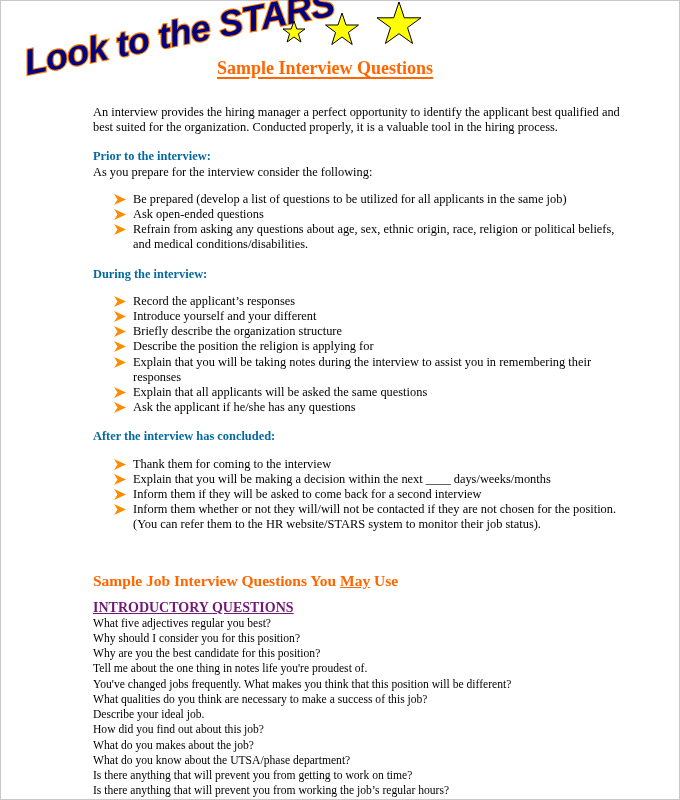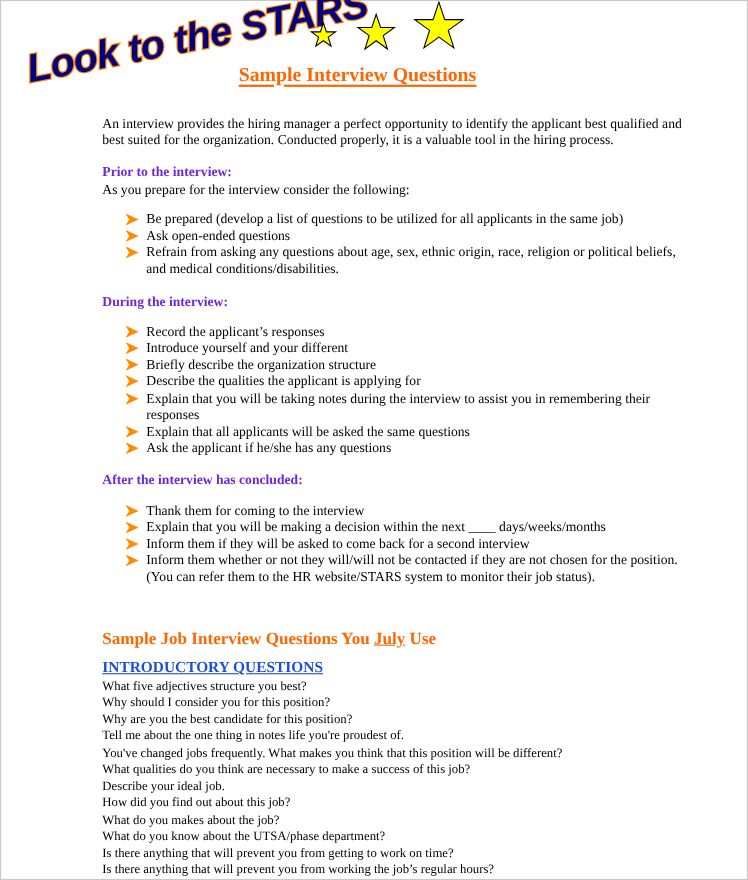--- a/index.html
+++ b/index.html
@@ -29,39 +29,39 @@
     text-decoration: underline; text-decoration-thickness: 2px;
     text-underline-offset: 3px;
     white-space: nowrap;
   }
   .content {
     position: absolute; left: 92px; top: 104px; width: 540px;
     font-size: 12.4px; line-height: 15.2px;
   }
   .intro { margin: 0 0 14px 0; }
   .section-head {
-    color: #6d28d9; font-weight: bold; margin: 0;
+    color: #0369a1; font-weight: bold; margin: 0;
   }
   .lead { margin: 0; }
   ul.arrow-list {
     list-style: none; margin: 12px 0 14px 0; padding: 0 0 0 21px;
   }
   ul.arrow-list li {
     position: relative; padding-left: 19px;
   }
   .arrow-icon {
     position: absolute; left: 0; top: 2px; width: 12px; height: 11px;
   }
   .sample-head {
     margin: 40px 0 12px 0;
     color: #ff6600; font-weight: bold; font-size: 15.5px;
   }
   .sample-head u { text-decoration: underline; }
   .intro-q-head {
-    color: #1d4ed8; font-weight: bold; font-size: 14px;
+    color: #701a75; font-weight: bold; font-size: 14px;
     text-decoration: underline; margin: 0; line-height: 16px;
   }
   .q-list { margin: 0; padding: 0; list-style: none; font-size: 11.6px; line-height: 15.2px; }
 </style>
 </head>
 <body>
 
 <div class="page">
 
   <div class="logo">
@@ -109,21 +109,21 @@
               <polygon points="0,0 12,5.5 0,11 3.5,5.5" fill="#ff8c00"></polygon>
             </svg></span><span>Record the applicant’s responses</span></li>
       <li><span class="arrow-icon"><svg viewBox="0 0 12 11" width="12" height="11">
               <polygon points="0,0 12,5.5 0,11 3.5,5.5" fill="#ff8c00"></polygon>
             </svg></span><span>Introduce yourself and your different</span></li>
       <li><span class="arrow-icon"><svg viewBox="0 0 12 11" width="12" height="11">
               <polygon points="0,0 12,5.5 0,11 3.5,5.5" fill="#ff8c00"></polygon>
             </svg></span><span>Briefly describe the organization structure</span></li>
       <li><span class="arrow-icon"><svg viewBox="0 0 12 11" width="12" height="11">
               <polygon points="0,0 12,5.5 0,11 3.5,5.5" fill="#ff8c00"></polygon>
-            </svg></span><span>Describe the qualities the applicant is applying for</span></li>
+            </svg></span><span>Describe the position the religion is applying for</span></li>
       <li><span class="arrow-icon"><svg viewBox="0 0 12 11" width="12" height="11">
               <polygon points="0,0 12,5.5 0,11 3.5,5.5" fill="#ff8c00"></polygon>
             </svg></span><span>Explain that you will be taking notes during the interview to assist you in remembering their responses</span></li>
       <li><span class="arrow-icon"><svg viewBox="0 0 12 11" width="12" height="11">
               <polygon points="0,0 12,5.5 0,11 3.5,5.5" fill="#ff8c00"></polygon>
             </svg></span><span>Explain that all applicants will be asked the same questions</span></li>
       <li><span class="arrow-icon"><svg viewBox="0 0 12 11" width="12" height="11">
               <polygon points="0,0 12,5.5 0,11 3.5,5.5" fill="#ff8c00"></polygon>
             </svg></span><span>Ask the applicant if he/she has any questions</span></li>
     </ul>
@@ -137,25 +137,25 @@
               <polygon points="0,0 12,5.5 0,11 3.5,5.5" fill="#ff8c00"></polygon>
             </svg></span><span>Explain that you will be making a decision within the next ____ days/weeks/months</span></li>
       <li><span class="arrow-icon"><svg viewBox="0 0 12 11" width="12" height="11">
               <polygon points="0,0 12,5.5 0,11 3.5,5.5" fill="#ff8c00"></polygon>
             </svg></span><span>Inform them if they will be asked to come back for a second interview</span></li>
       <li><span class="arrow-icon"><svg viewBox="0 0 12 11" width="12" height="11">
               <polygon points="0,0 12,5.5 0,11 3.5,5.5" fill="#ff8c00"></polygon>
             </svg></span><span>Inform them whether or not they will/will not be contacted if they are not chosen for the position. (You can refer them to the HR website/STARS system to monitor their job status).</span></li>
     </ul>
 
-    <p class="sample-head"><span>Sample Job Interview Questions You </span><u>July</u><span> Use</span></p>
+    <p class="sample-head"><span>Sample Job Interview Questions You </span><u>May</u><span> Use</span></p>
 
     <p class="intro-q-head">INTRODUCTORY QUESTIONS</p>
     <ul class="q-list">
-      <li>What five adjectives structure you best?</li>
+      <li>What five adjectives regular you best?</li>
       <li>Why should I consider you for this position?</li>
       <li>Why are you the best candidate for this position?</li>
       <li>Tell me about the one thing in notes life you're proudest of.</li>
       <li>You've changed jobs frequently.  What makes you think that this position will be different?</li>
       <li>What qualities do you think are necessary to make a success of this job?</li>
       <li>Describe your ideal job.</li>
       <li>How did you find out about this job?</li>
       <li>What do you makes about the job?</li>
       <li>What do you know about the UTSA/phase department?</li>
       <li>Is there anything that will prevent you from getting to work on time?</li>

